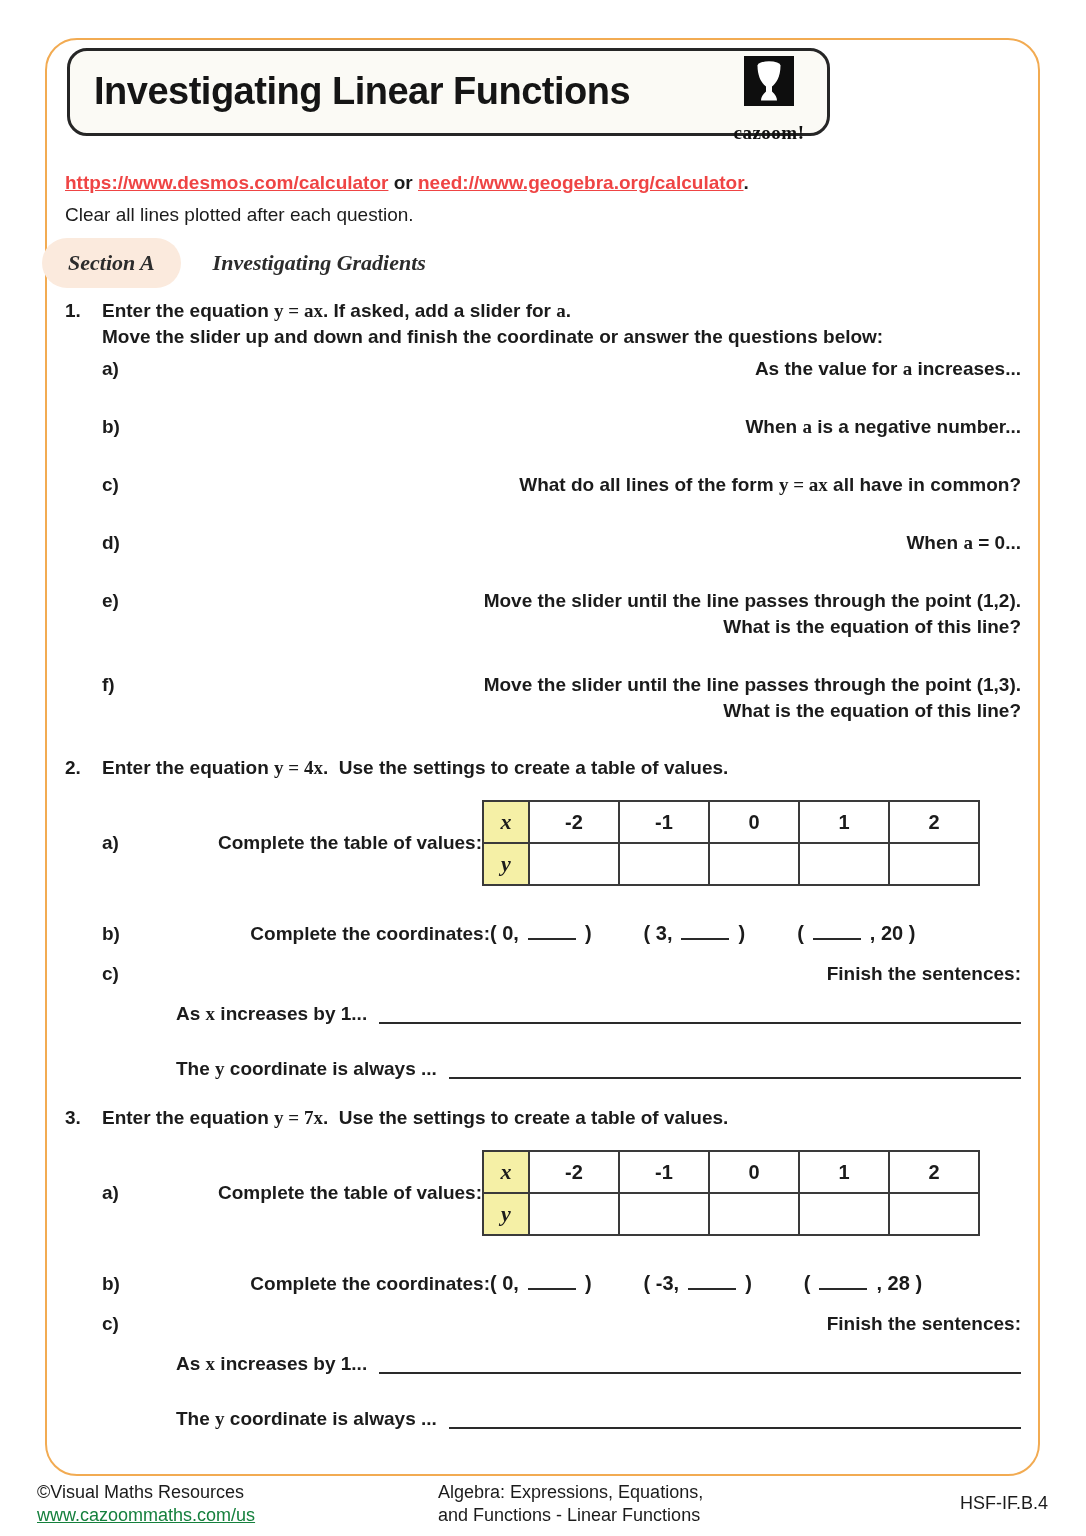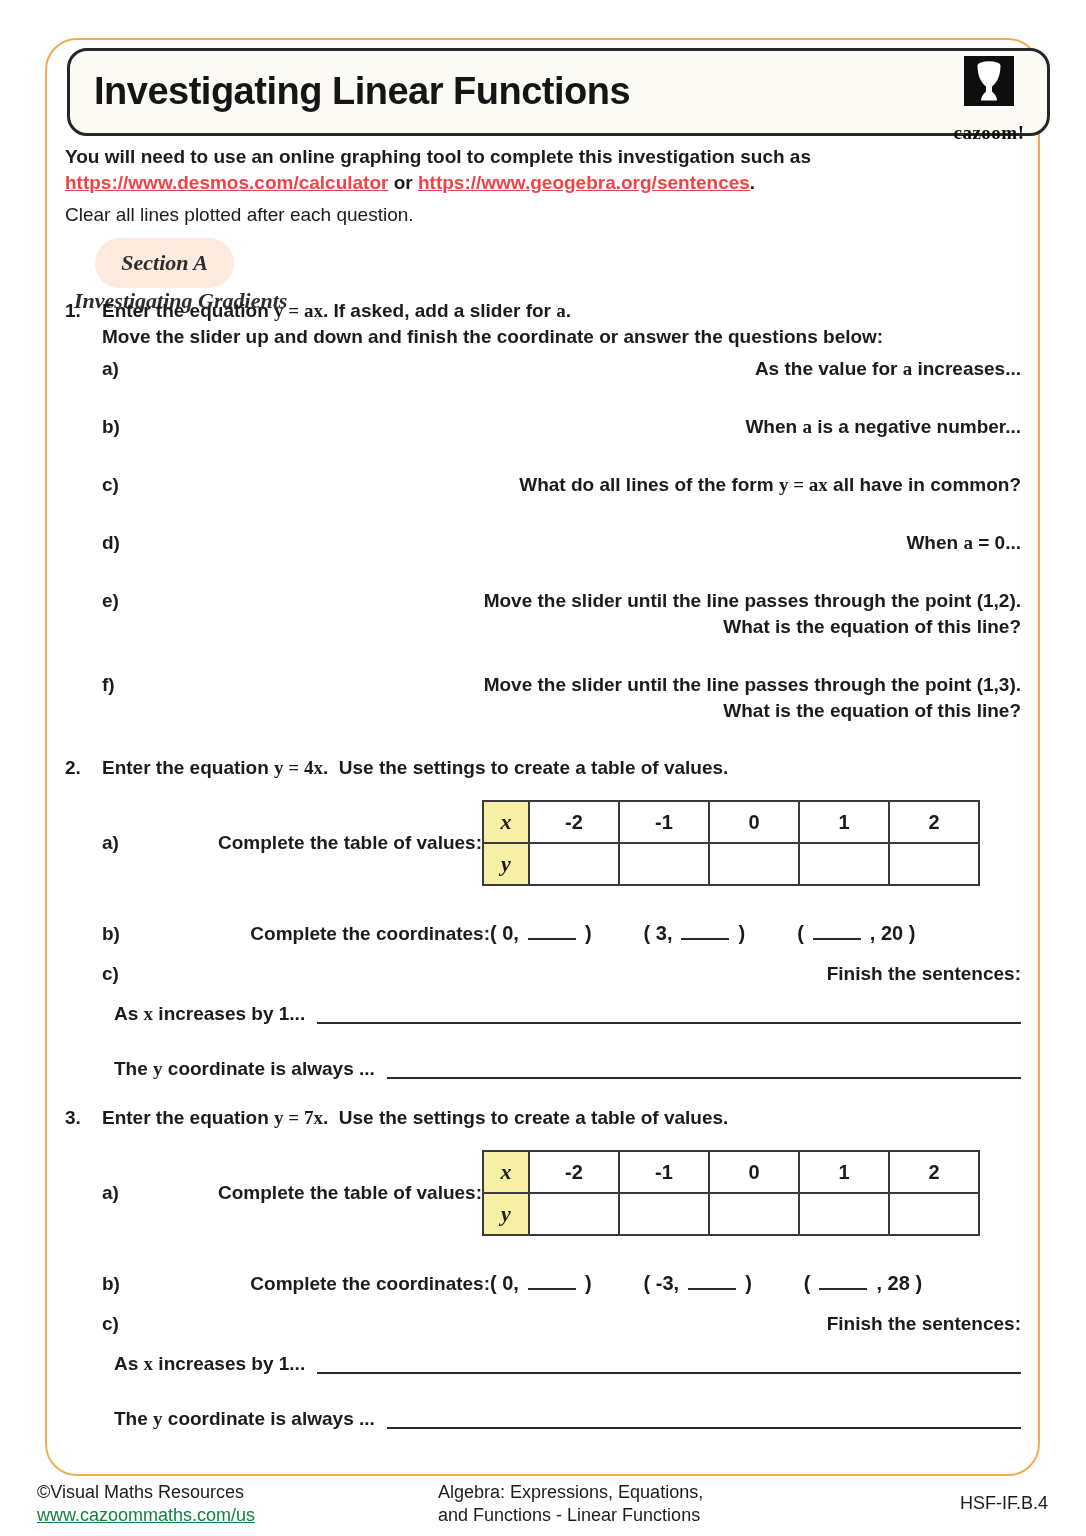--- a/index.html
+++ b/index.html
@@ -7,39 +7,39 @@
     position:relative; width:1086px; height:1536px; background:#ffffff;
     font-family:"Liberation Sans", sans-serif; color:#1b1b1b; overflow:hidden;
   }
   
   .sheet {
     position:absolute; left:45px; top:38px; width:991px; height:1434px;
     border:2px solid #f2ab52; border-radius:32px; box-sizing:content-box;
   }
   
   .title-box {
-    position:absolute; left:20px; top:8px; width:983px; height:88px;
+    position:absolute; left:20px; top:8px; width:763px; height:88px;
     background:#fbfaf5; border:3px solid #262626; border-radius:20px; box-sizing:border-box;
   }
   .page-title {
     position:absolute; left:24px; top:50%; transform:translateY(-52%);
     font-size:38px; font-weight:bold; letter-spacing:-0.5px; color:#151515; white-space:nowrap;
   }
   .logo { position:absolute; right:16px; top:5px; width:84px; text-align:center; }
   .logo-square { width:50px; height:50px; margin:0 auto; display:block; }
   .logo-word {
     font-family:"Liberation Serif", serif; font-weight:bold; font-size:19px;
     color:#111; margin-top:16px; letter-spacing:0.5px;
   }
   
   .intro { position:absolute; left:18px; top:104px; width:940px; font-size:19px; font-weight:bold; line-height:26px; }
   .link { color:#ef4444; text-decoration:underline; }
   .clear-note { position:absolute; left:18px; top:164px; font-size:19px; font-weight:normal;text-align:right; }
   
-  .section-row { position:absolute; left:-5px; top:198px; display:flex; align-items:center;flex-direction:column; }
+  .section-row { position:absolute; left:-5px; top:198px; display:flex; align-items:center; }
   .section-pill {
     background:#fbeadd; border-radius:25px; height:50px; line-height:50px; padding:0 26px;
     font-family:"Liberation Serif", serif; font-style:italic; font-weight:bold; font-size:22px; color:#2c2c2c;
   }
   .section-heading {
     margin-left:32px; font-family:"Liberation Serif", serif; font-style:italic;
     font-weight:bold; font-size:22px; color:#2c2c2c;
   }
   
   .question { position:absolute; left:18px; width:956px; font-size:19px; font-weight:bold; line-height:26px; }
@@ -67,21 +67,21 @@
   .coord-row { display:flex; align-items:baseline; margin-left:37px; margin-top:34px; }
   .coord-row .label-group { display:flex; width:388px; flex:0 0 388px; }
   .coords { display:flex; gap:52px; font-size:20px; }
   .coord { white-space:nowrap; }
   .blank {
     display:inline-block; width:48px; height:12px;
     border-bottom:2.5px solid #2a2a2a; margin:0 9px;
   }
   
   .c-row { display:flex; margin-left:37px; margin-top:14px; }
-  .sentence { display:flex; margin-left:49px; margin-top:14px; align-items:stretch; }
+  .sentence { display:flex; margin-left:111px; margin-top:14px; align-items:stretch; }
   .sentence.second { margin-top:29px; }
   .sentence-text { white-space:nowrap; }
   .fill-line { flex:1; border-bottom:2px solid #2a2a2a; margin-left:12px; margin-bottom:3px; }
   
   .footer { position:absolute; top:1481px; left:0; width:1086px; font-size:18px; font-weight:normal; line-height:23px; color:#1b1b1b; }
   .footer-left { position:absolute; left:37px; top:0; }
   .footer-center { position:absolute; left:438px; top:0; }
   .footer-right { position:absolute; right:38px; top:11px; }
   .footer-link { color:#15803d; text-decoration:underline; }
 </style>
@@ -97,22 +97,22 @@
         <svg class="logo-square" viewBox="0 0 50 50" xmlns="http://www.w3.org/2000/svg">
           <rect x="0" y="0" width="50" height="50" fill="#0e0e0e"></rect>
           <ellipse cx="25" cy="9.5" rx="11.5" ry="4.2" fill="#ffffff"></ellipse>
           <path d="M13.5 9.5 C13.5 21 18 27.5 22 30.5 L22 35.5 C18.6 38.5 17 41.5 17 44.5 L33 44.5 C33 41.5 31.4 38.5 28 35.5 L28 30.5 C32 27.5 36.5 21 36.5 9.5 Z" fill="#ffffff"></path>
         </svg>
         <div class="logo-word">cazoom!</div>
       </div>
     </div>
 
     <div class="intro">
-      <span>You will need to use an online graphing tool to complete this investigation such as</span><br>
-      <span class="link">https://www.desmos.com/calculator</span><span> or </span><span class="link">https://www.geogebra.org/sentences</span><span>.</span>
+      <br>
+      <span class="link">https://www.desmos.com/calculator</span><span> or </span><span class="link">need://www.geogebra.org/calculator</span><span>.</span>
     </div>
     <div class="clear-note">Clear all lines plotted after each question.</div>
 
     <div class="section-row">
       <div class="section-pill">Section A</div>
       <div class="section-heading">Investigating Gradients</div>
     </div>
 
     <div class="question q1">
       <div class="q-head">

